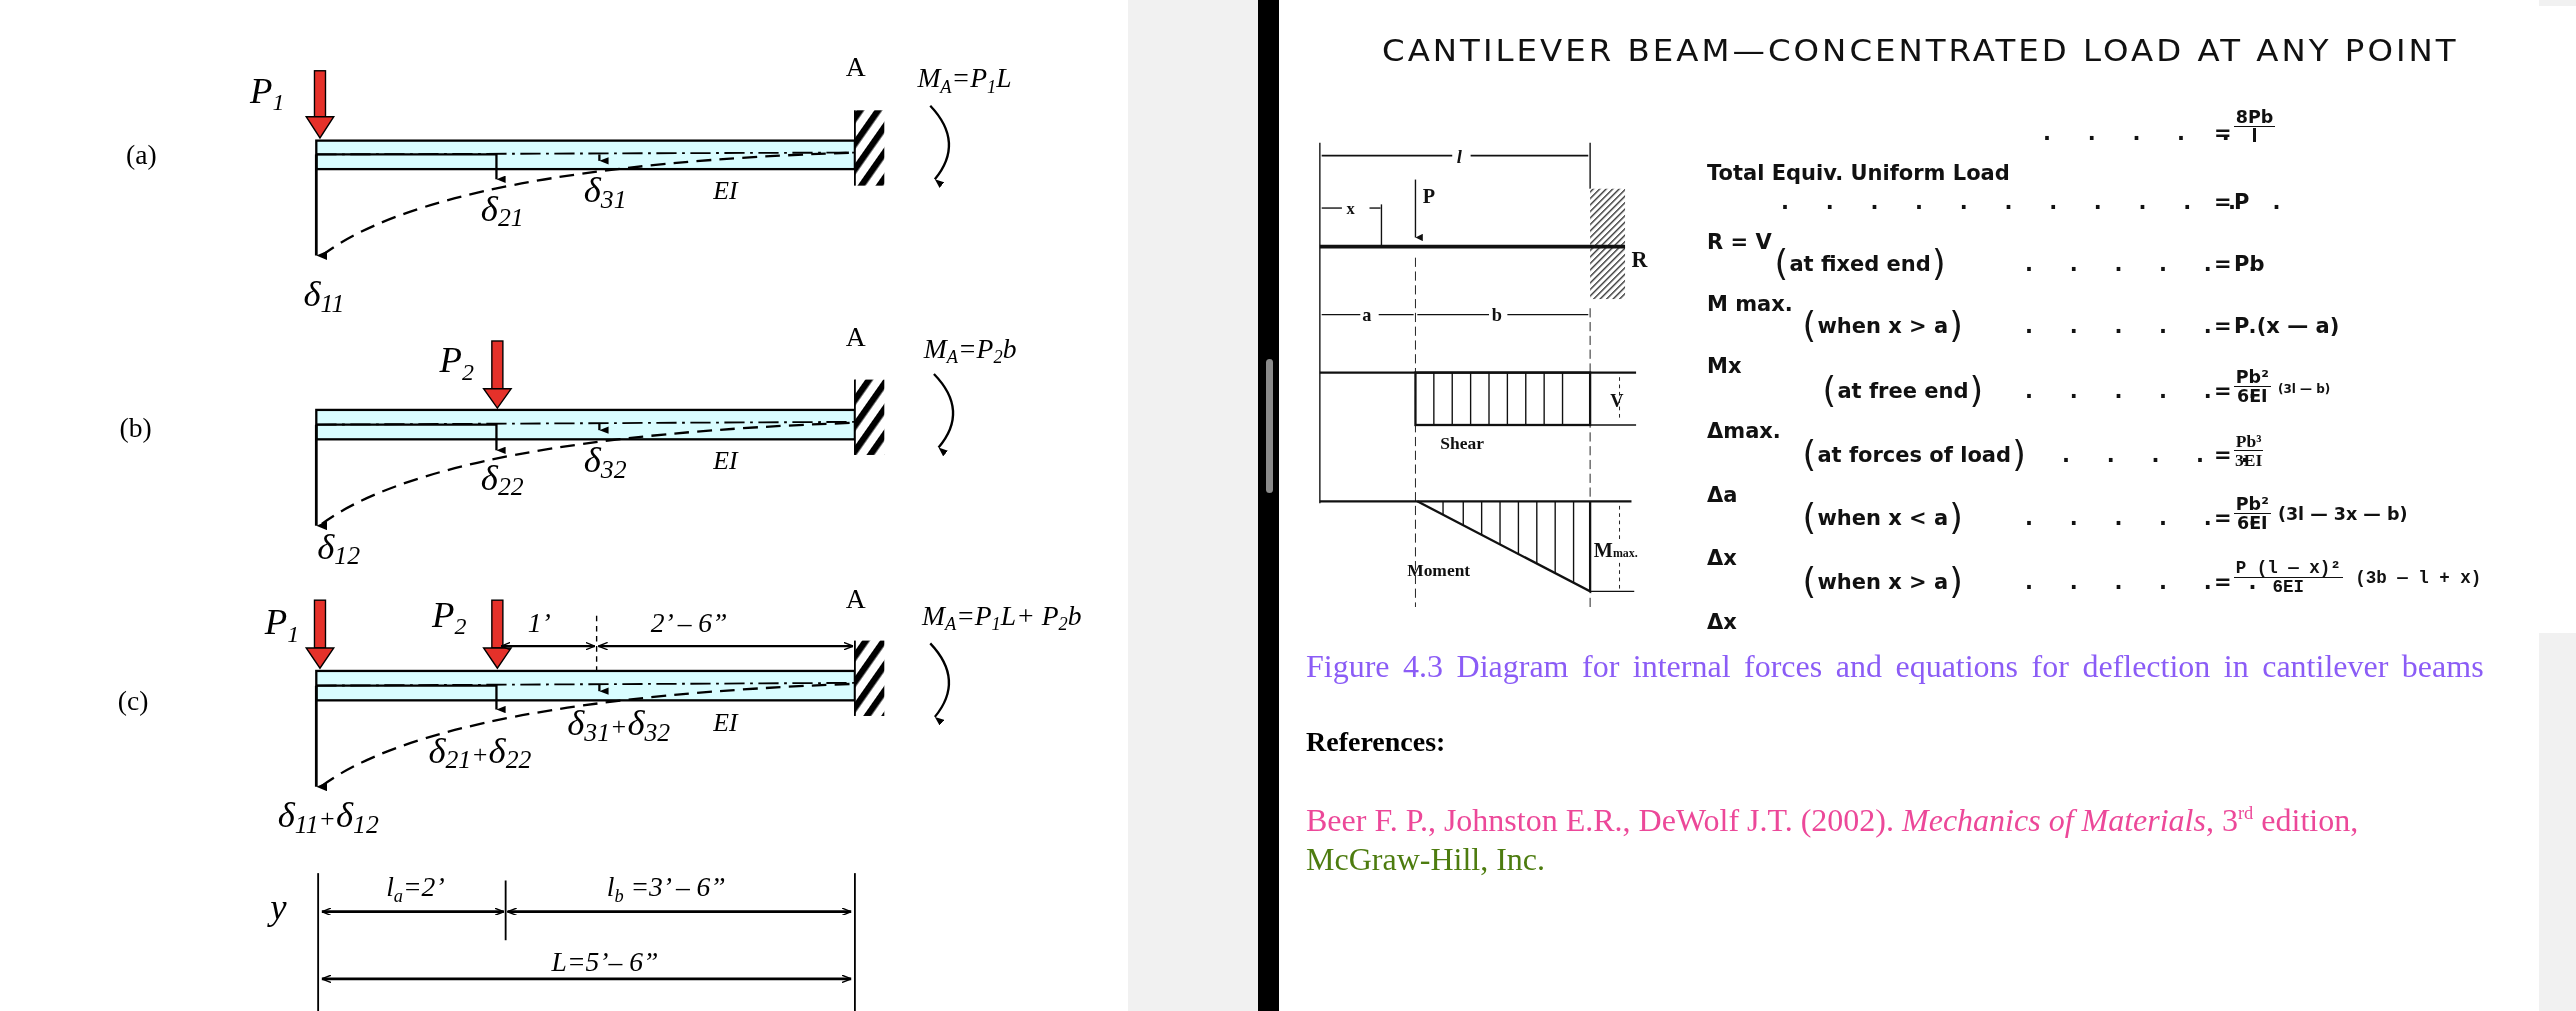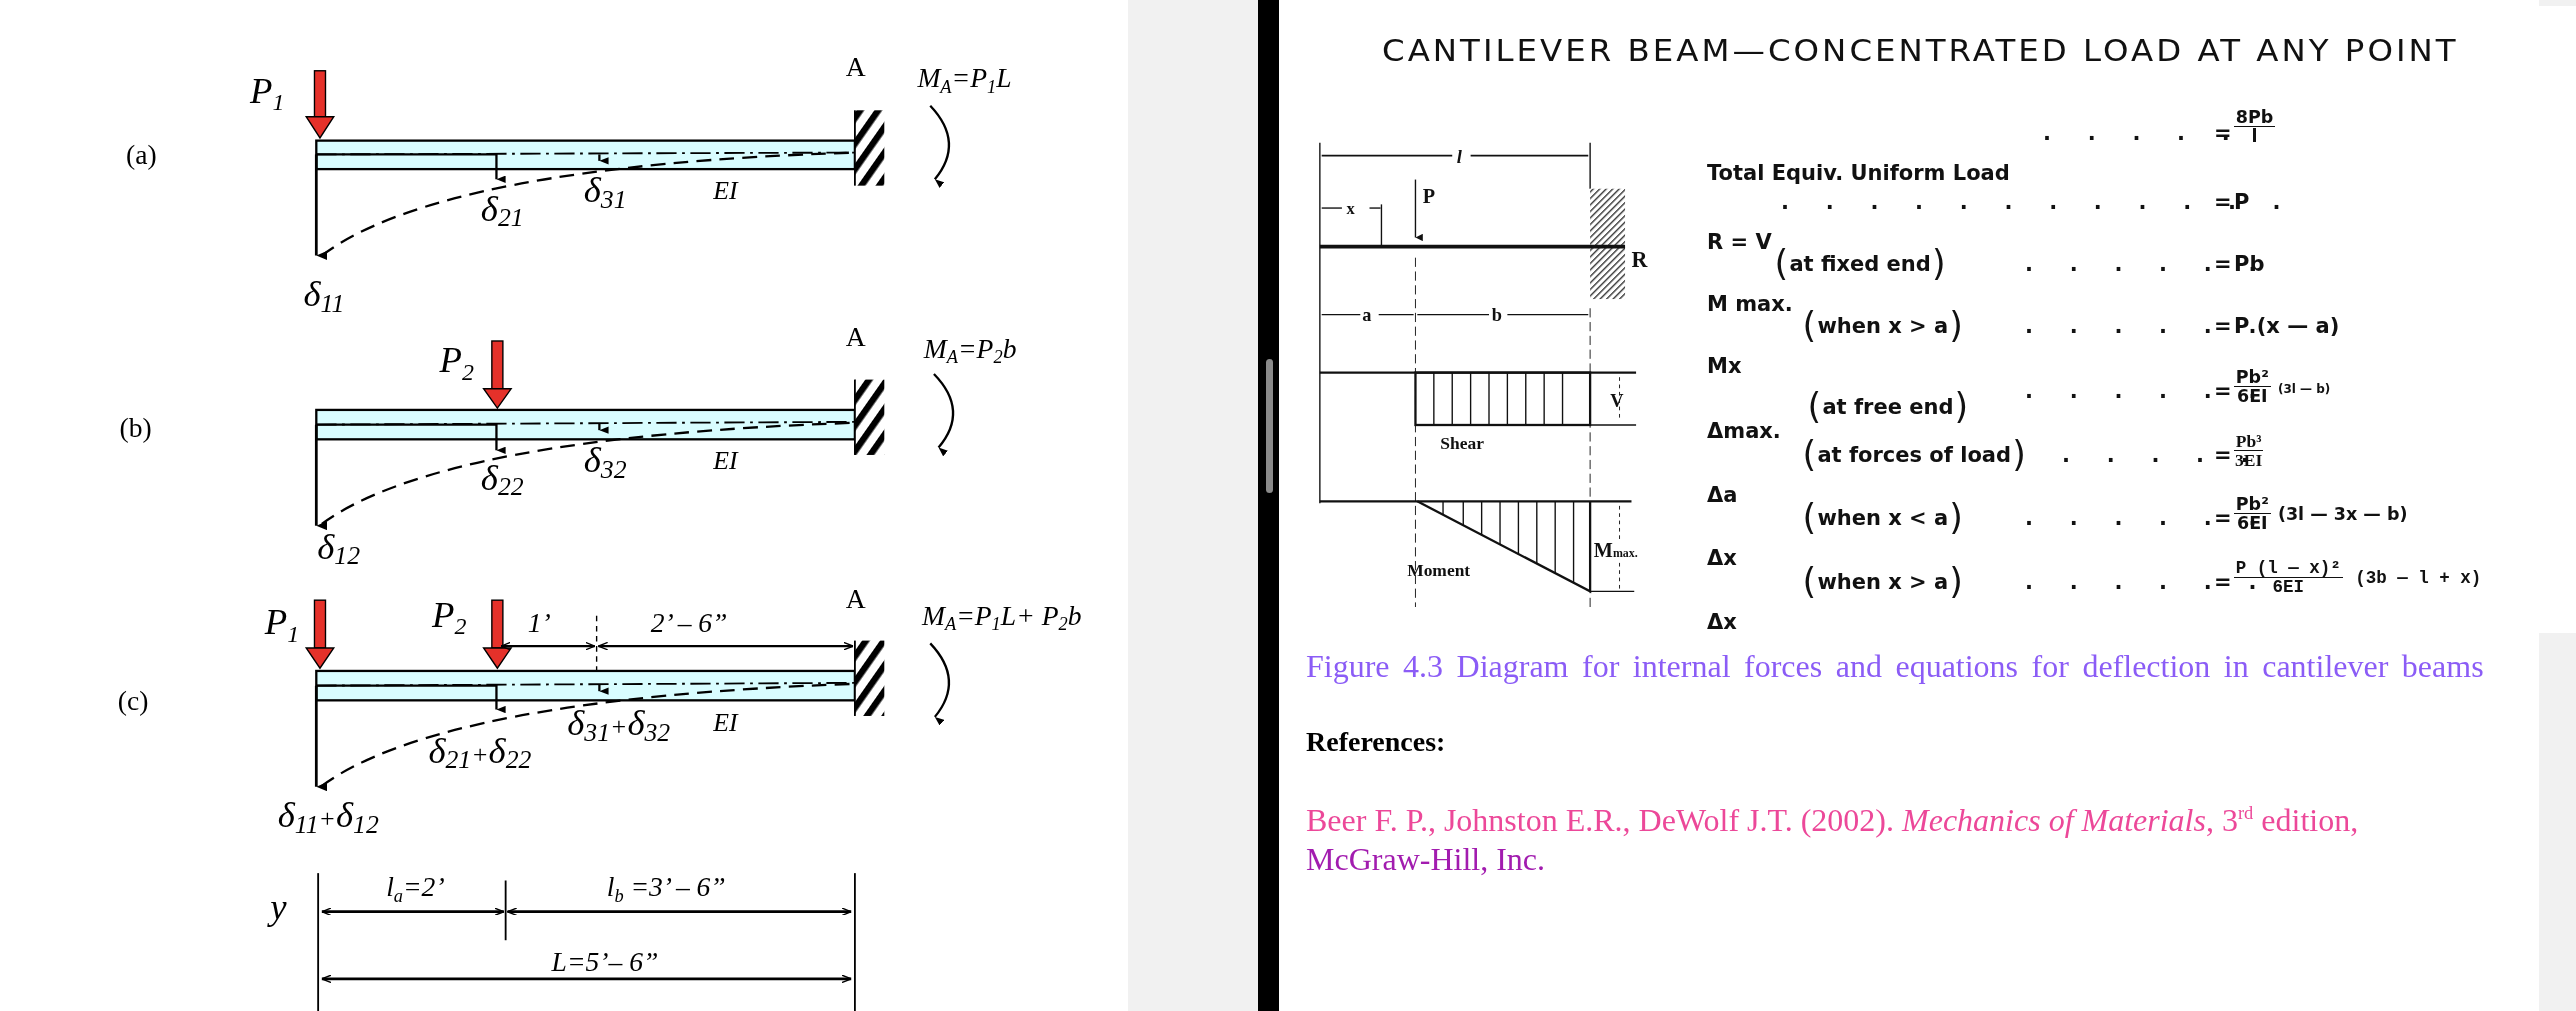--- a/index.html
+++ b/index.html
@@ -23,21 +23,21 @@
   .fcond::after { content:")"; position:absolute; right:-7.4px; top:-9.2px; font-size:35px; font-weight:normal; }
   .fdots { position:absolute; letter-spacing:14.7px; }
   .feq { position:absolute; left:511px; }
   .fval { position:absolute; left:531px; }
   .frac { display:inline-block; vertical-align:middle; text-align:center; font-size:17.5px; line-height:18.4px; }
   .frac .num { display:block; border-bottom:1.8px solid #111; padding:0 1.8px; }
   .frac .den { display:block; }
   .caption { position:absolute; left:1306px; top:648px; font-size:32px; color:#8b5cf6; white-space:nowrap; word-spacing:5.5px; }
   .refs-h { position:absolute; left:1306px; top:726px; font-size:28px; font-weight:bold; color:#000; }
   .ref1 { position:absolute; left:1306px; top:802px; font-size:32px; color:#ec4899; white-space:nowrap; }
-  .ref2 { position:absolute; left:1306px; top:841px; font-size:32px; color:#a21caf; white-space:nowrap; }
+  .ref2 { position:absolute; left:1306px; top:841px; font-size:32px; color:#4d7c0f; white-space:nowrap; }
   .ref1 sup { font-size:18.4px; }
 </style>
 </head>
 <body>
 
 <div class="pane-left">
 <svg width="1128" height="1011" viewBox="0 0 1227 1100">
   <defs>
     <marker id="ah" markerWidth="10" markerHeight="12" refX="5" refY="12" orient="auto" markerUnits="userSpaceOnUse">
       <path d="M0,0 L10,0 L5,12 z" fill="#000"></path>
@@ -265,21 +265,21 @@
   </div>
   <div class="frow" style="top:314px;">
     <span class="fname">Mx</span>
     <span class="fcond">when x &gt; a</span>
     <span class="fdots" style="left:322px;">. . . . . .</span>
     <span class="feq">=</span>
     <span class="fval">P (x — a)</span>
   </div>
   <div class="frow" style="top:379px;">
     <span class="fname">Δmax.</span>
-    <span class="fcond" style="left:112px;margin-top:16px;">at free end</span>
+    <span class="fcond" style="left:127px;">at free end</span>
     <span class="fdots" style="left:322px;">. . . . . .</span>
     <span class="feq">=</span>
     <span class="fval" style="top:-11px;"><span class="frac"><span class="num">Pb²</span><span class="den">6EI</span></span> <span style="font-size:12px;">(3l — b)</span></span>
   </div>
   <div class="frow" style="top:443px;">
     <span class="fname">Δa</span>
     <span class="fcond">at forces of load</span>
     <span class="fdots" style="left:359px;">. . . . .</span>
     <span class="feq">=</span>
     <span class="fval" style="top:-11px;font-family:Liberation Serif, serif;"><span class="frac"><span class="num">Pb³</span><span class="den">3EI</span></span></span>

